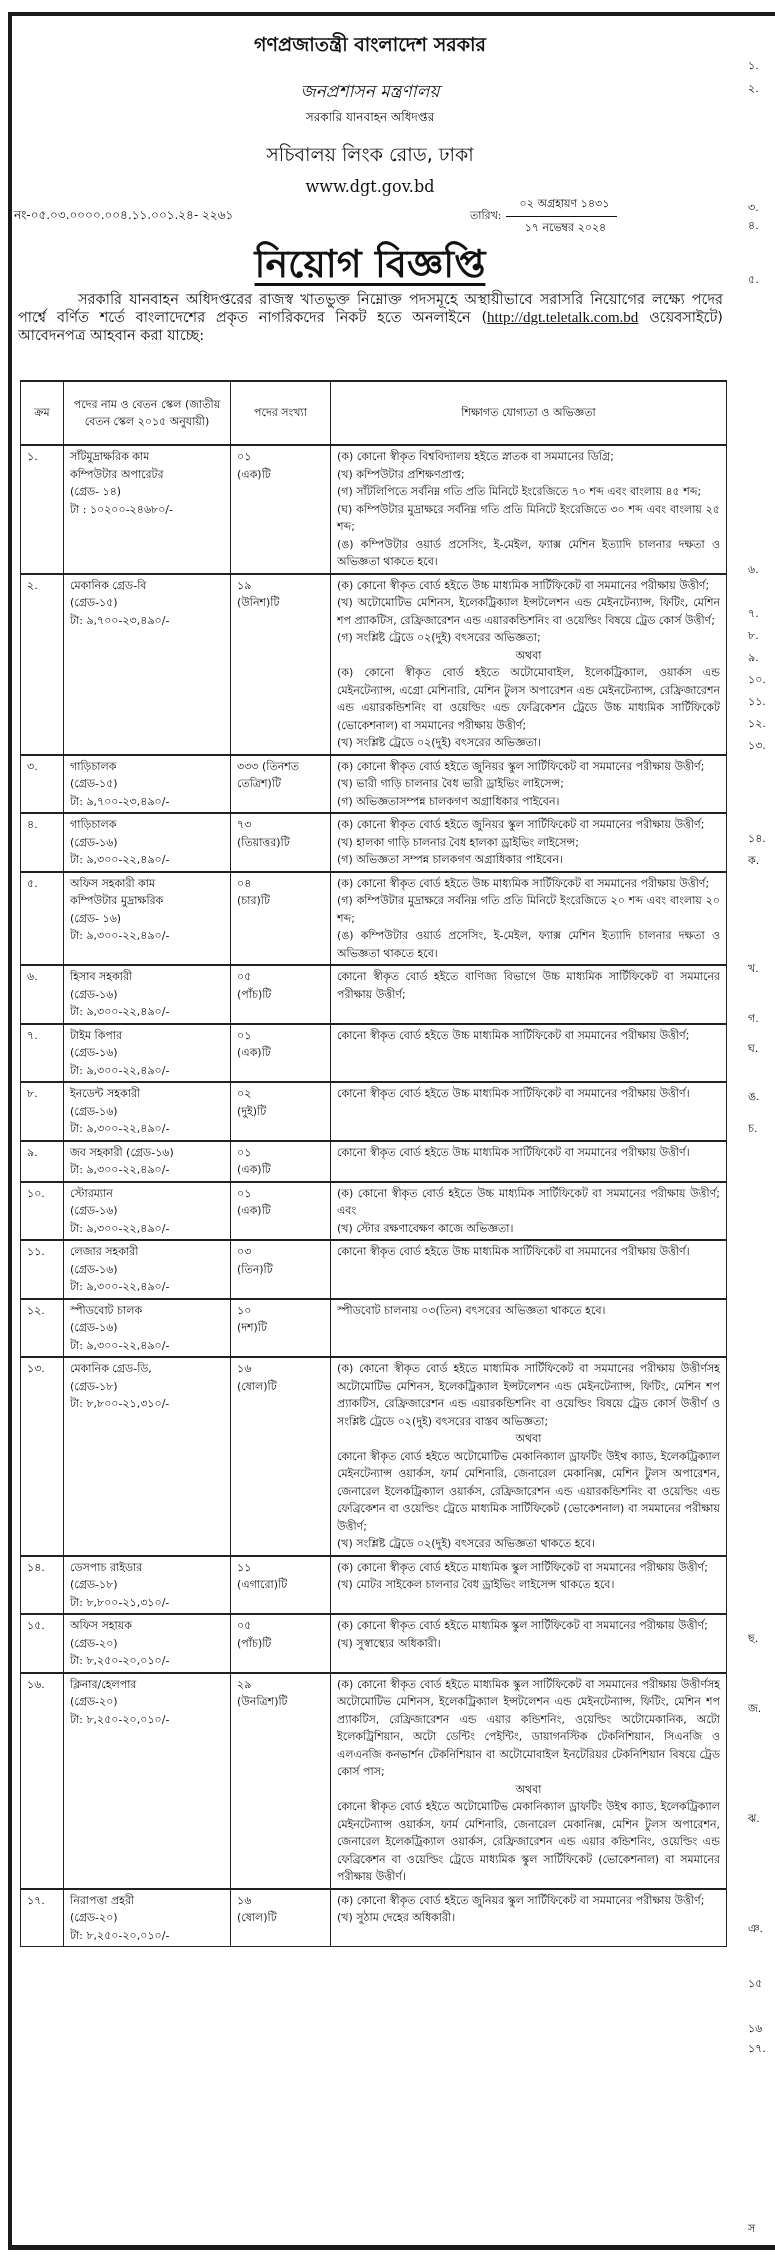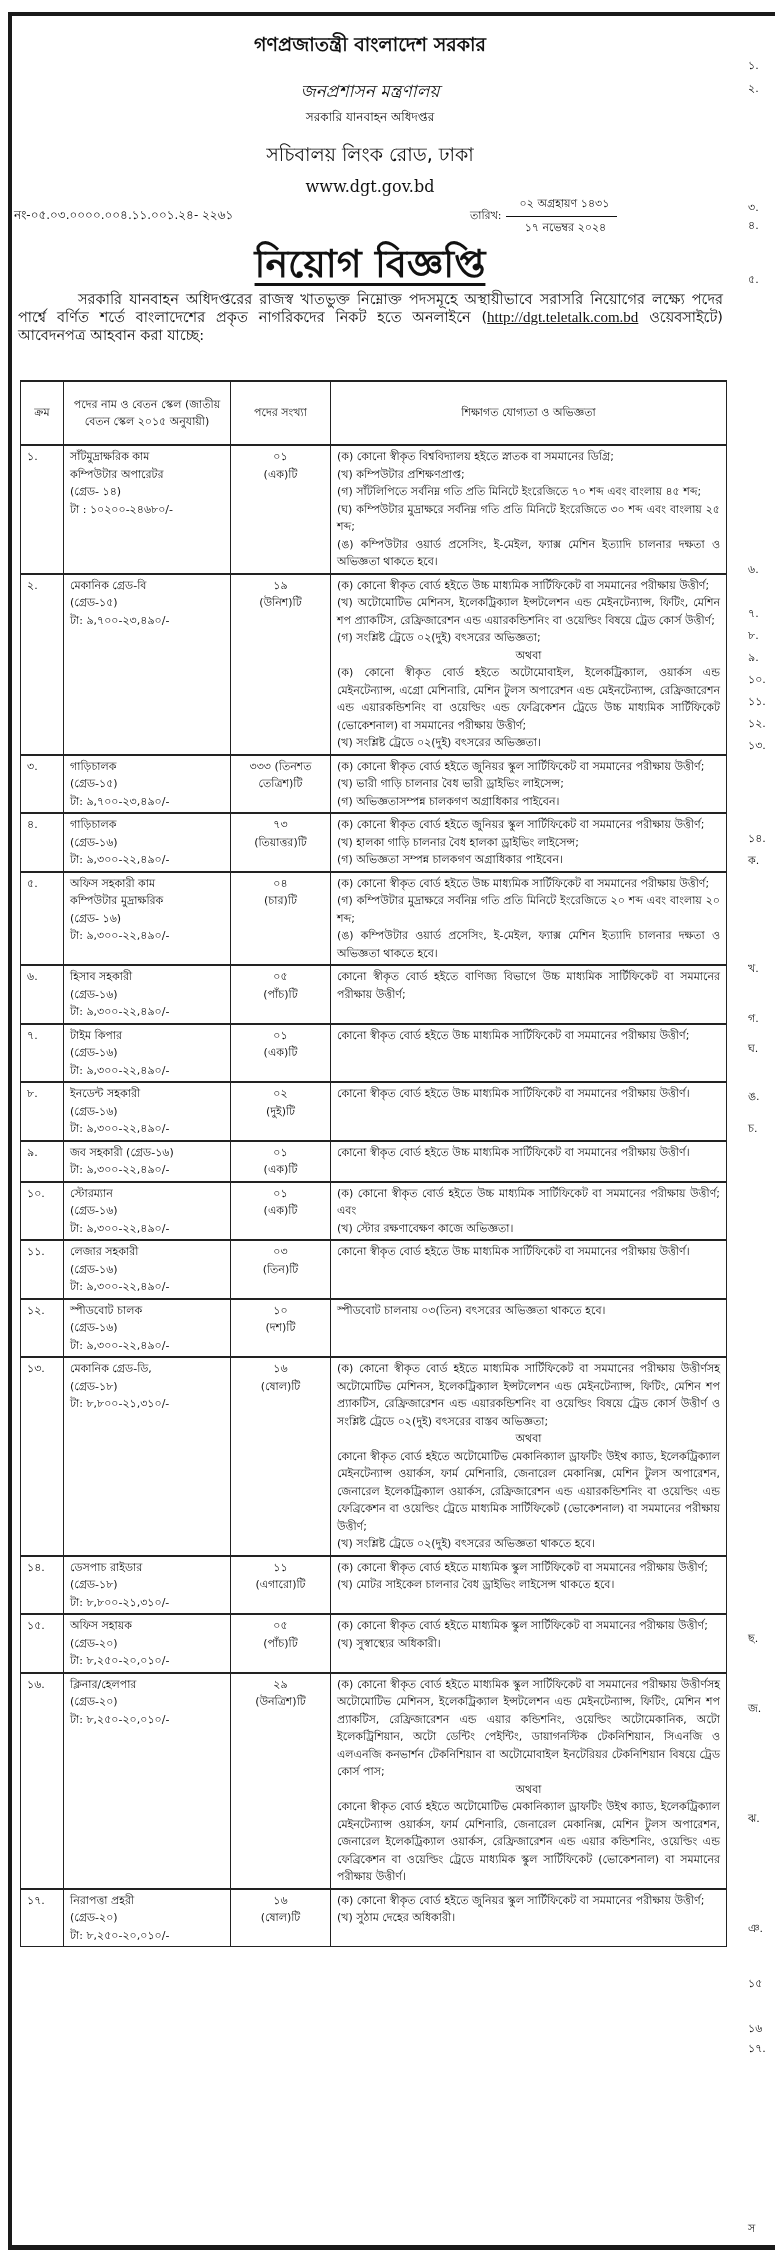--- a/index.html
+++ b/index.html
@@ -38,21 +38,21 @@
   table.posts {
     position: absolute; left: 20px; top: 380px; width: 706px;
     border-collapse: collapse; table-layout: fixed; font-size: 11px; line-height: 17.5px;
   }
   table.posts th, table.posts td {
     border: 1px solid #222; vertical-align: top; padding: 2px 6px;
   }
   table.posts th { font-weight: normal; text-align: center; vertical-align: middle; height: 58px; }
   table.posts tr { border-top: 2px solid #222; }
   td.c-sl { text-align: left; padding-left: 6px; }
-  td.c-count { text-align: center; }
+  td.c-count { text-align: left; }
   td.c-qual { text-align: justify; }
   .ql { display: block; }
   .ql.or { text-align: center; }
   .side-strip { position: absolute; left: 748px; top: 0; width: 27px; height: 2260px; font-size: 11px; }
   .side-strip span { position: absolute; left: 0; }
 </style>
 </head>
 <body>
 
 <div class="frame"></div>

